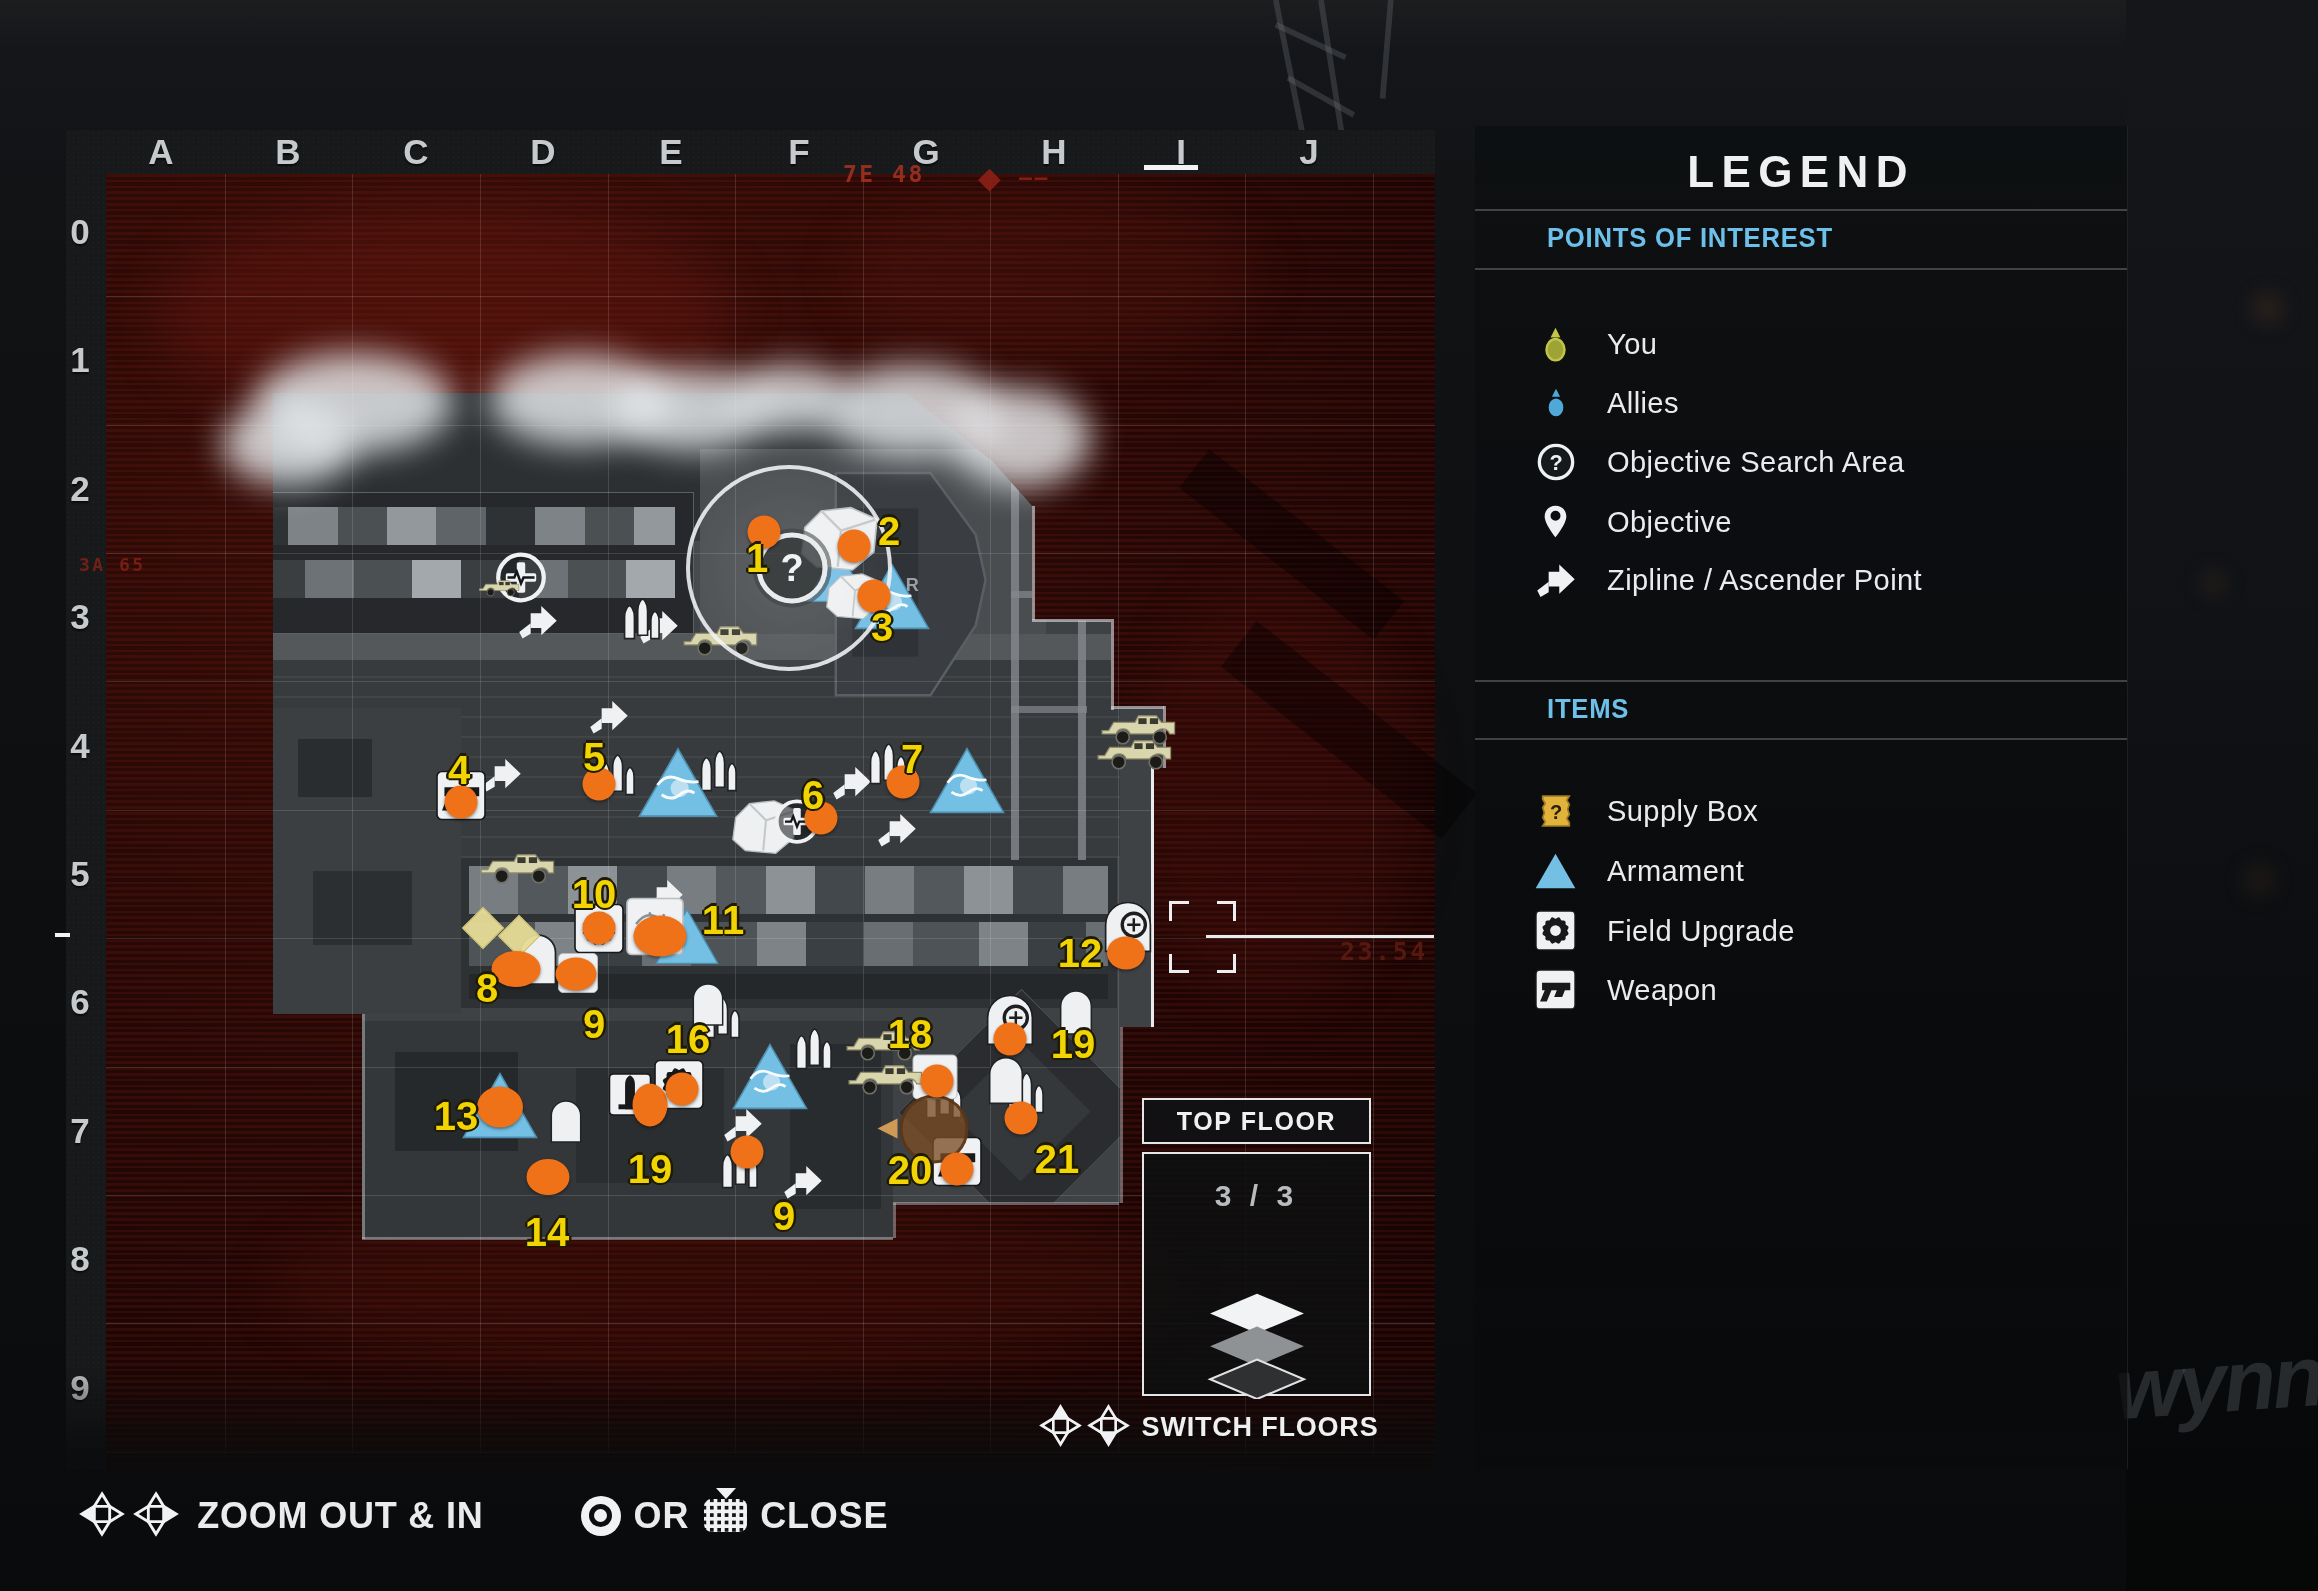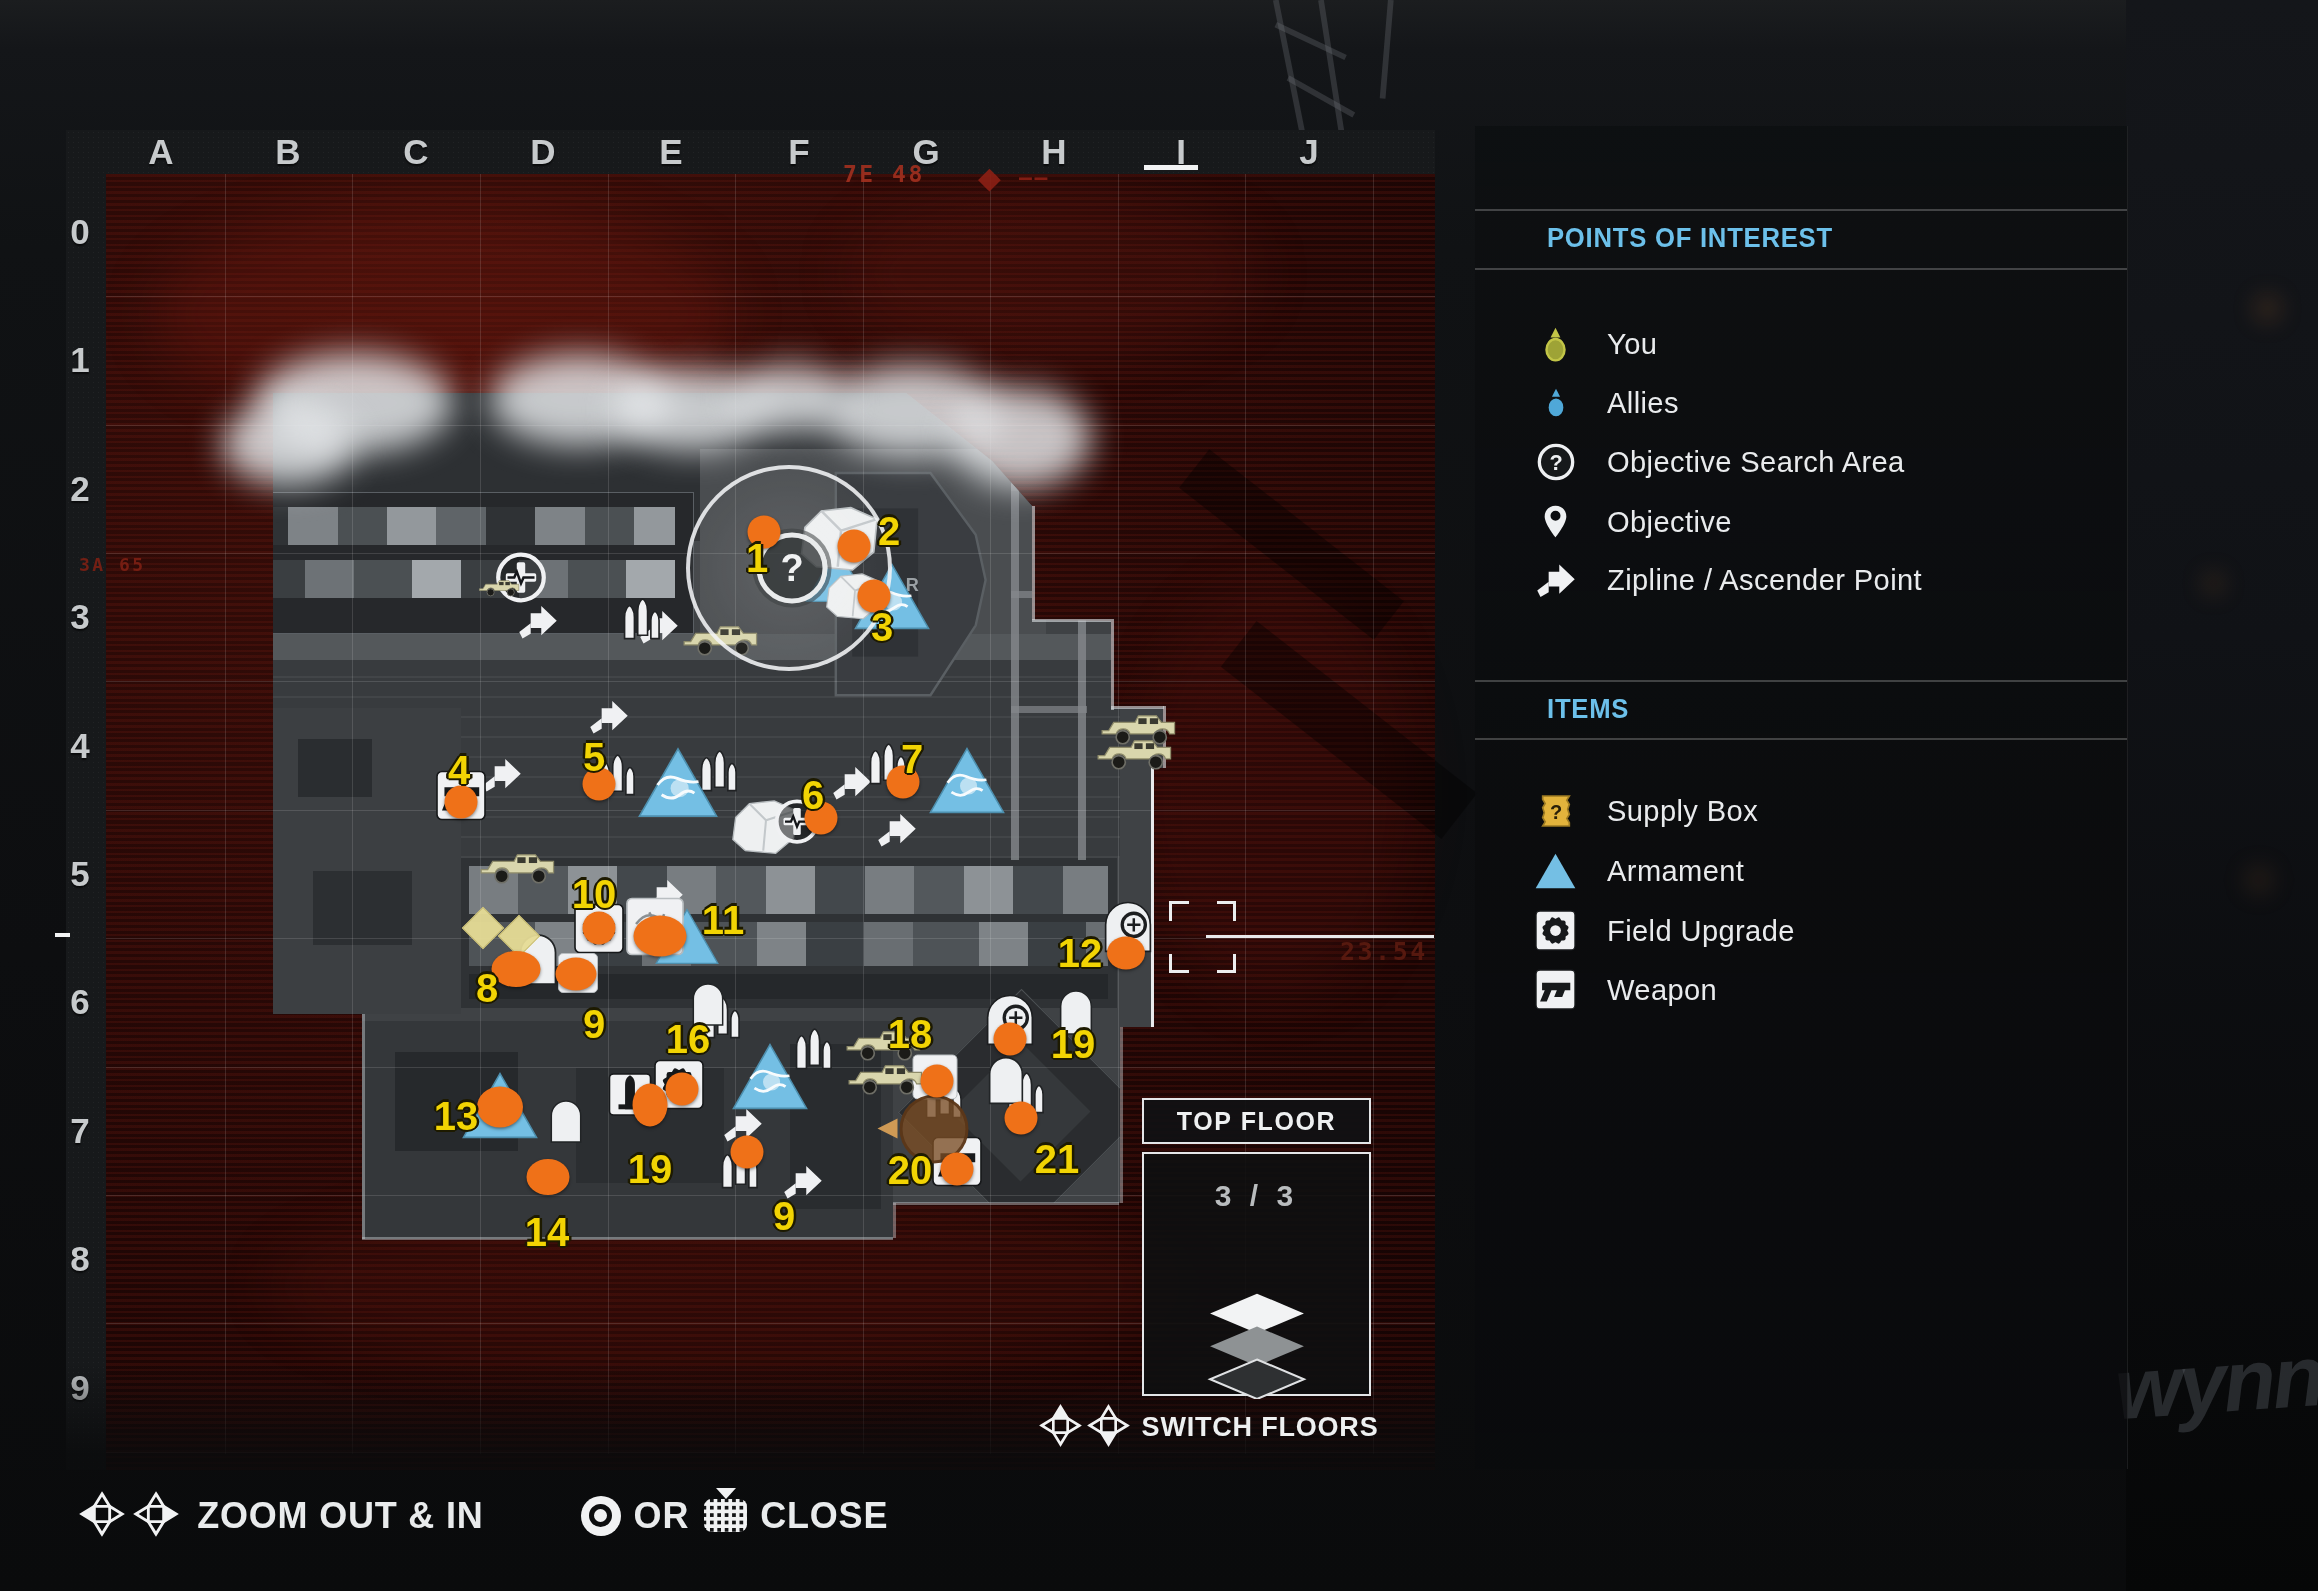--- a/index.html
+++ b/index.html
@@ -586,20 +586,21 @@
         <div class="num" style="left:718px;top:1086px;">9</div>
         <div class="num" style="left:844px;top:904px;">18</div>
         <div class="num" style="left:1007px;top:914px;">19</div>
         <div class="num" style="left:844px;top:1040px;">20</div>
         <div class="num" style="left:991px;top:1029px;">21</div>
       </div>
     <div class="panel-fade"></div>
   </div>
 
   <div class="legend">
+    <div class="legend-title">LEGEND</div>
     <div class="lg-div" style="top:83px;"></div>
     <div class="lg-header" style="top:97px;">POINTS OF INTEREST</div>
     <div class="lg-div" style="top:142px;"></div>
     <div id="poi-rows">
         <div class="lg-row" style="top:187px;">
        <span class="lg-ic">
             <svg width="25" height="36" viewBox="0 0 30 44">
               <path d="M15 2 L21 14 H9 Z" fill="#c2c547"></path>
               <ellipse cx="15" cy="29" rx="11" ry="13" fill="#9ea336" stroke="#c2c547" stroke-width="3"></ellipse>
             </svg>

